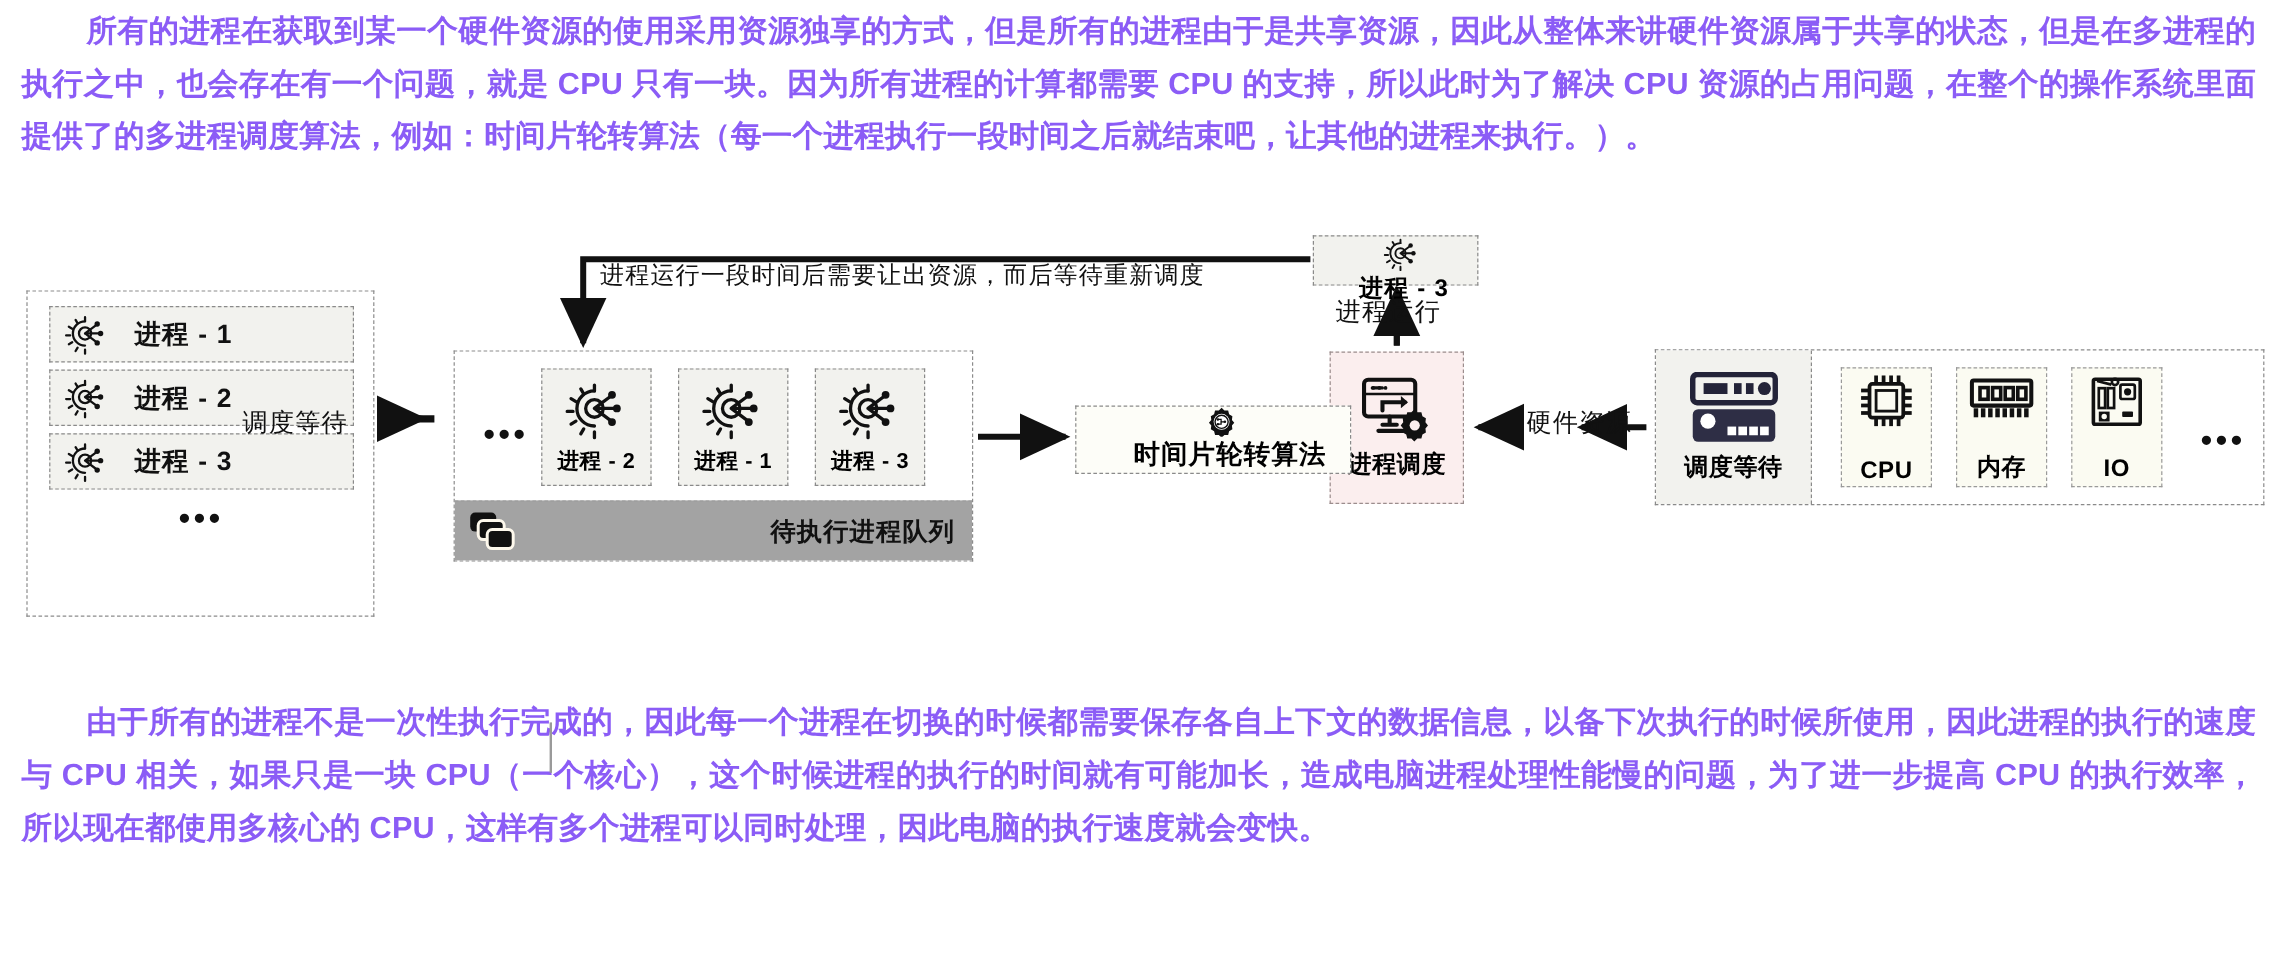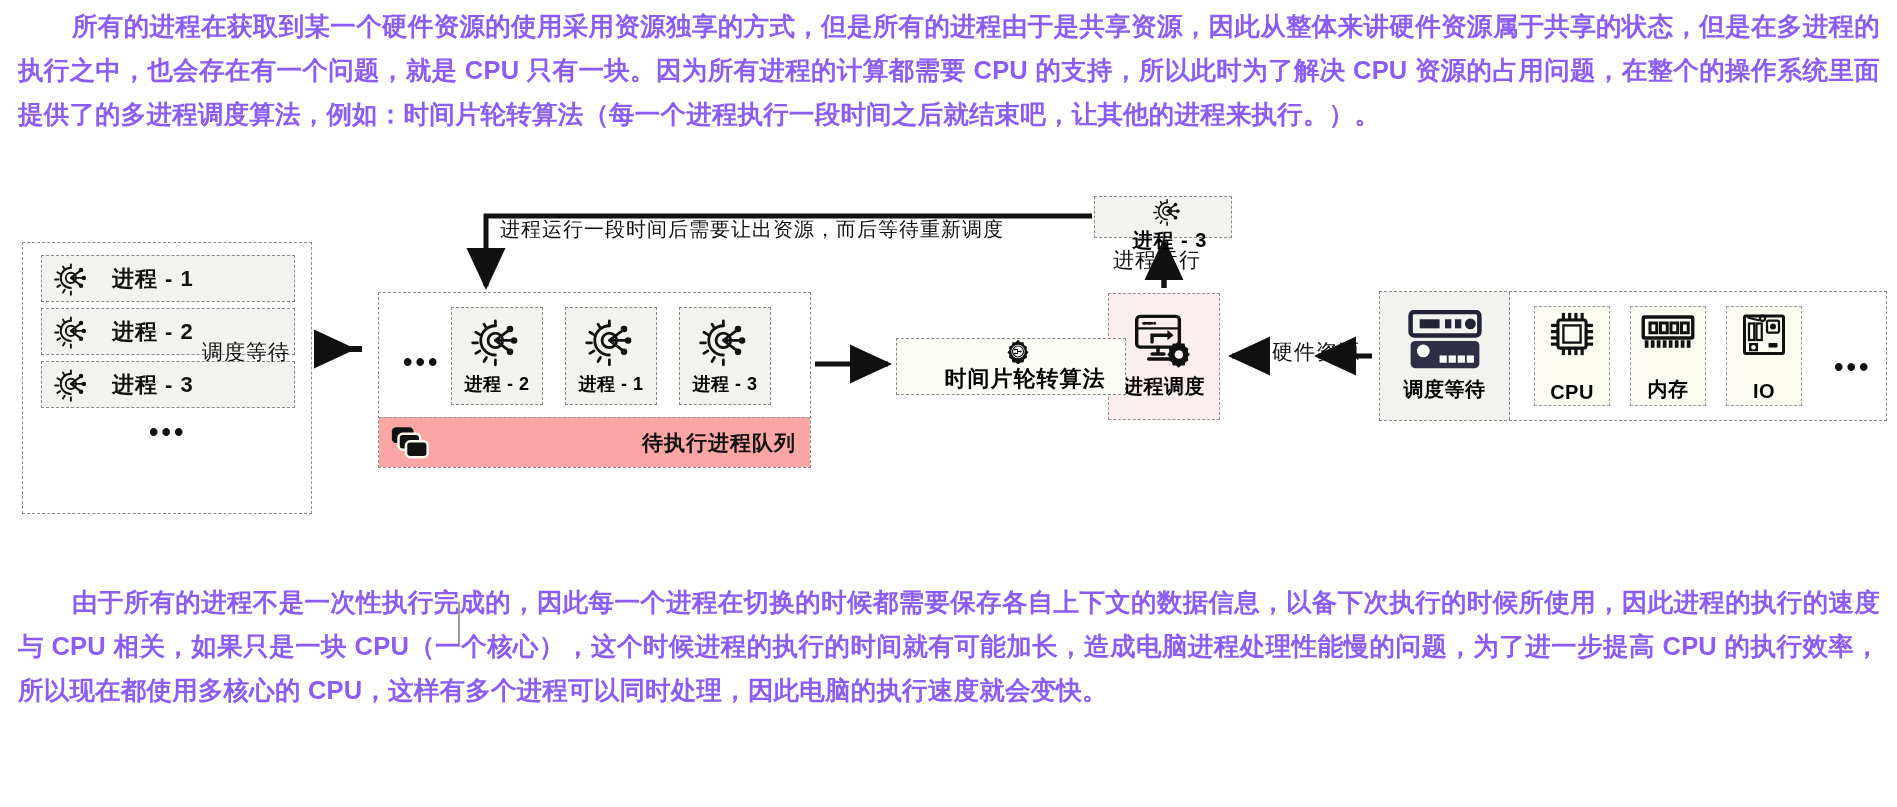--- a/index.html
+++ b/index.html
@@ -52,21 +52,21 @@
   }
 
   
   #queue{
     left:378px;top:102px;width:433px;height:176px;
     border:1.6px dashed #8c8c8c;background:#ffffff;
   }
   #queue-body{position:absolute;left:0;top:0;width:100%;height:124px;}
   #queue-foot{
     position:absolute;left:0;top:124px;width:100%;height:50px;
-    background:#fca5a5;border-top:1.5px dashed #9a9a9a;
+    background:#a3a3a3;border-top:1.5px dashed #9a9a9a;
     display:flex;align-items:center;justify-content:space-between;
     box-sizing:border-box;padding:0 14px 0 12px;
   }
   #queue-foot .ft-lbl{font-size:21px;font-weight:700;color:#111;letter-spacing:1px;}
   .qcard{
     position:absolute;top:14px;width:92px;height:98px;
     background:#f2f2ee;border:1.4px dashed #8a8a8a;box-sizing:border-box;
     display:flex;flex-direction:column;align-items:center;justify-content:flex-start;
     padding-top:8px;
   }

